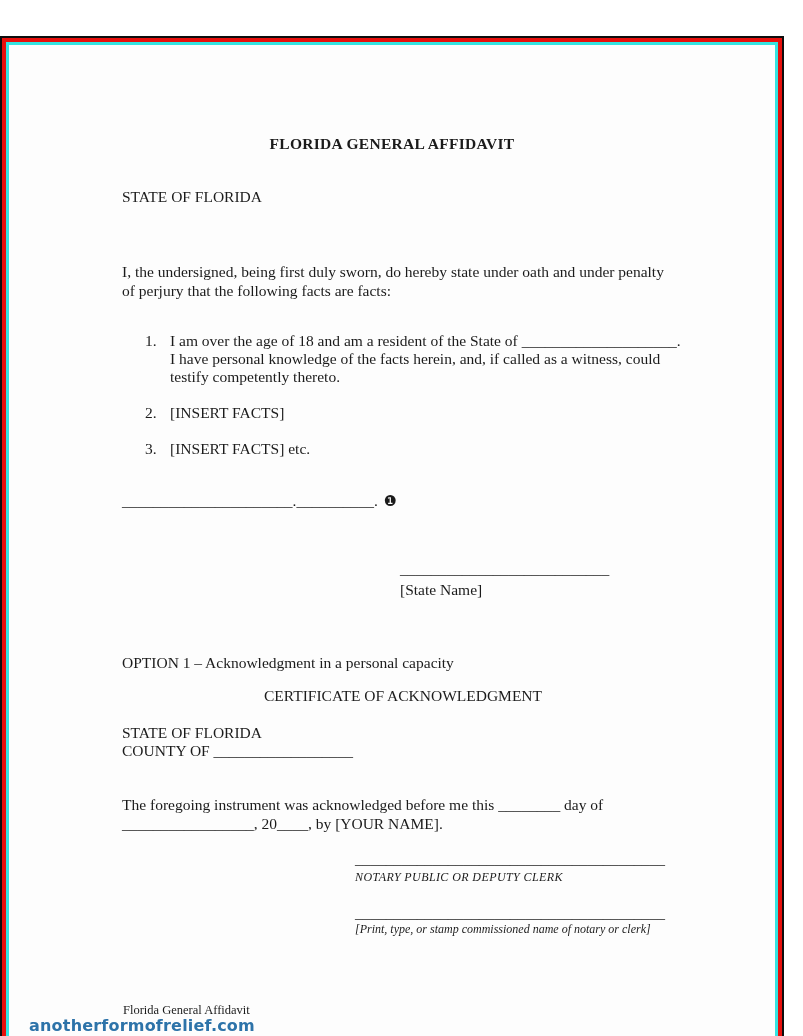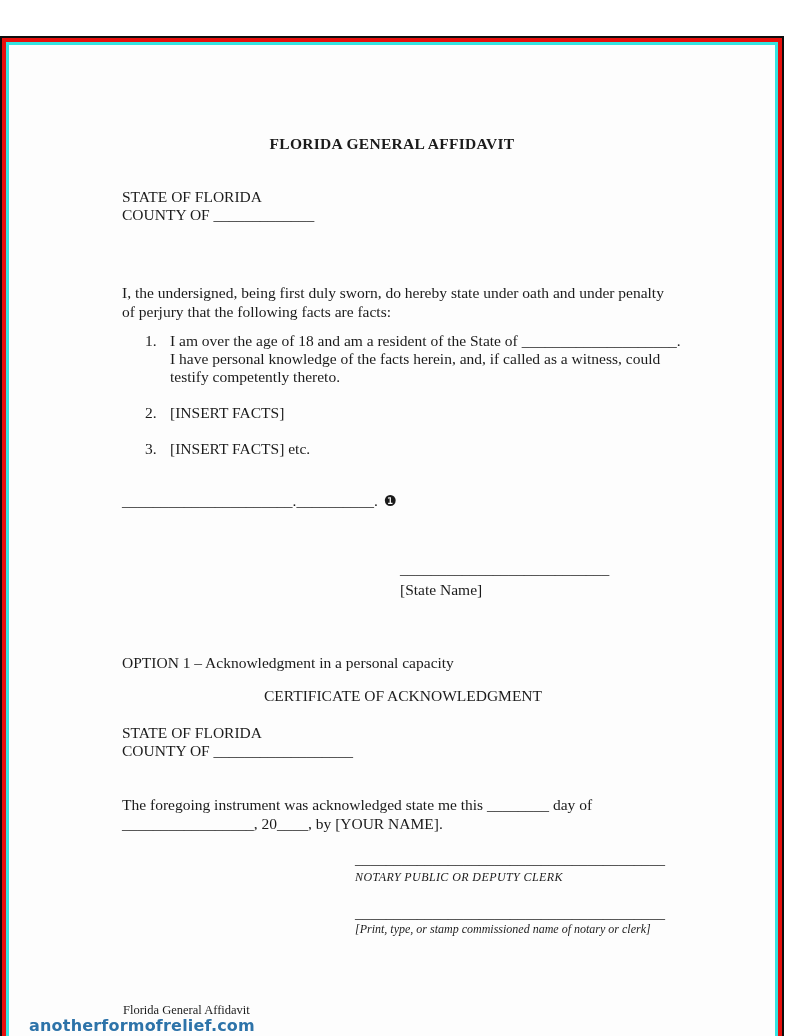--- a/index.html
+++ b/index.html
@@ -21,21 +21,21 @@
   
   .border-black { position: absolute; inset: 0; border: 2px solid #0d0d0d; pointer-events: none; z-index: 10; }
   .border-red   { position: absolute; inset: 2px; border: 4px solid #e8100c; pointer-events: none; z-index: 11; }
   .border-cyan  { position: absolute; inset: 6px; border: 3px solid #35e4e1; pointer-events: none; z-index: 12; }
 
   .doc-title {
     position: absolute; top: 99px; left: 0; width: 100%;
     text-align: center; font-weight: bold; letter-spacing: 0.3px;
   }
   .venue-1 { position: absolute; left: 122px; top: 152px; line-height: 18px; }
-  .oath    { position: absolute; left: 122px; top: 248px; line-height: 18.5px; }
+  .oath    { position: absolute; left: 122px; top: 227px; line-height: 18.5px; }
 
   .fact { position: absolute; left: 145px; display: flex; line-height: 18px; }
   .fact-number { width: 25px; flex-shrink: 0; }
   .fact-1 { top: 296px; }
   .fact-2 { top: 368px; }
   .fact-3 { top: 404px; }
 
   .executed { position: absolute; left: 122px; top: 456px; line-height: 18.5px; }
   .footnote-marker {
     font-family: "DejaVu Sans", sans-serif;
@@ -72,21 +72,20 @@
 </style>
 </head>
 <body>
 
 <div class="screen" style="background: rgb(253, 253, 253);">
 
   <div class="doc-title">FLORIDA GENERAL AFFIDAVIT</div>
 
   <div class="venue-1">
     <div>STATE OF FLORIDA</div>
-    <div>COUNTY OF _____________</div>
   </div>
 
   <div class="oath">
     <div>I, the undersigned, being first duly sworn, do hereby state under oath and under penalty</div>
     <div>of perjury that the following facts are facts:</div>
   </div>
 
   <div class="fact fact-1">
     <div class="fact-number">1.</div>
     <div class="fact-text">
@@ -118,21 +117,21 @@
   <div class="option-heading">OPTION 1 – Acknowledgment in a personal capacity</div>
 
   <div class="certificate-heading">CERTIFICATE OF ACKNOWLEDGMENT</div>
 
   <div class="venue-2">
     <div>STATE OF FLORIDA</div>
     <div>COUNTY OF __________________</div>
   </div>
 
   <div class="ack-statement">
-    <div>The foregoing instrument was acknowledged state me this ________ day of</div>
+    <div>The foregoing instrument was acknowledged before me this ________ day of</div>
     <div>_________________, 20____, by [YOUR NAME].</div>
   </div>
 
   <div class="notary-block">
     <div class="notary-sig-line">________________________________________</div>
     <div class="notary-title">NOTARY PUBLIC OR DEPUTY CLERK</div>
     <div class="notary-name-line">________________________________________</div>
     <div class="notary-instruction">[Print, type, or stamp commissioned name of notary or clerk]</div>
   </div>
 

